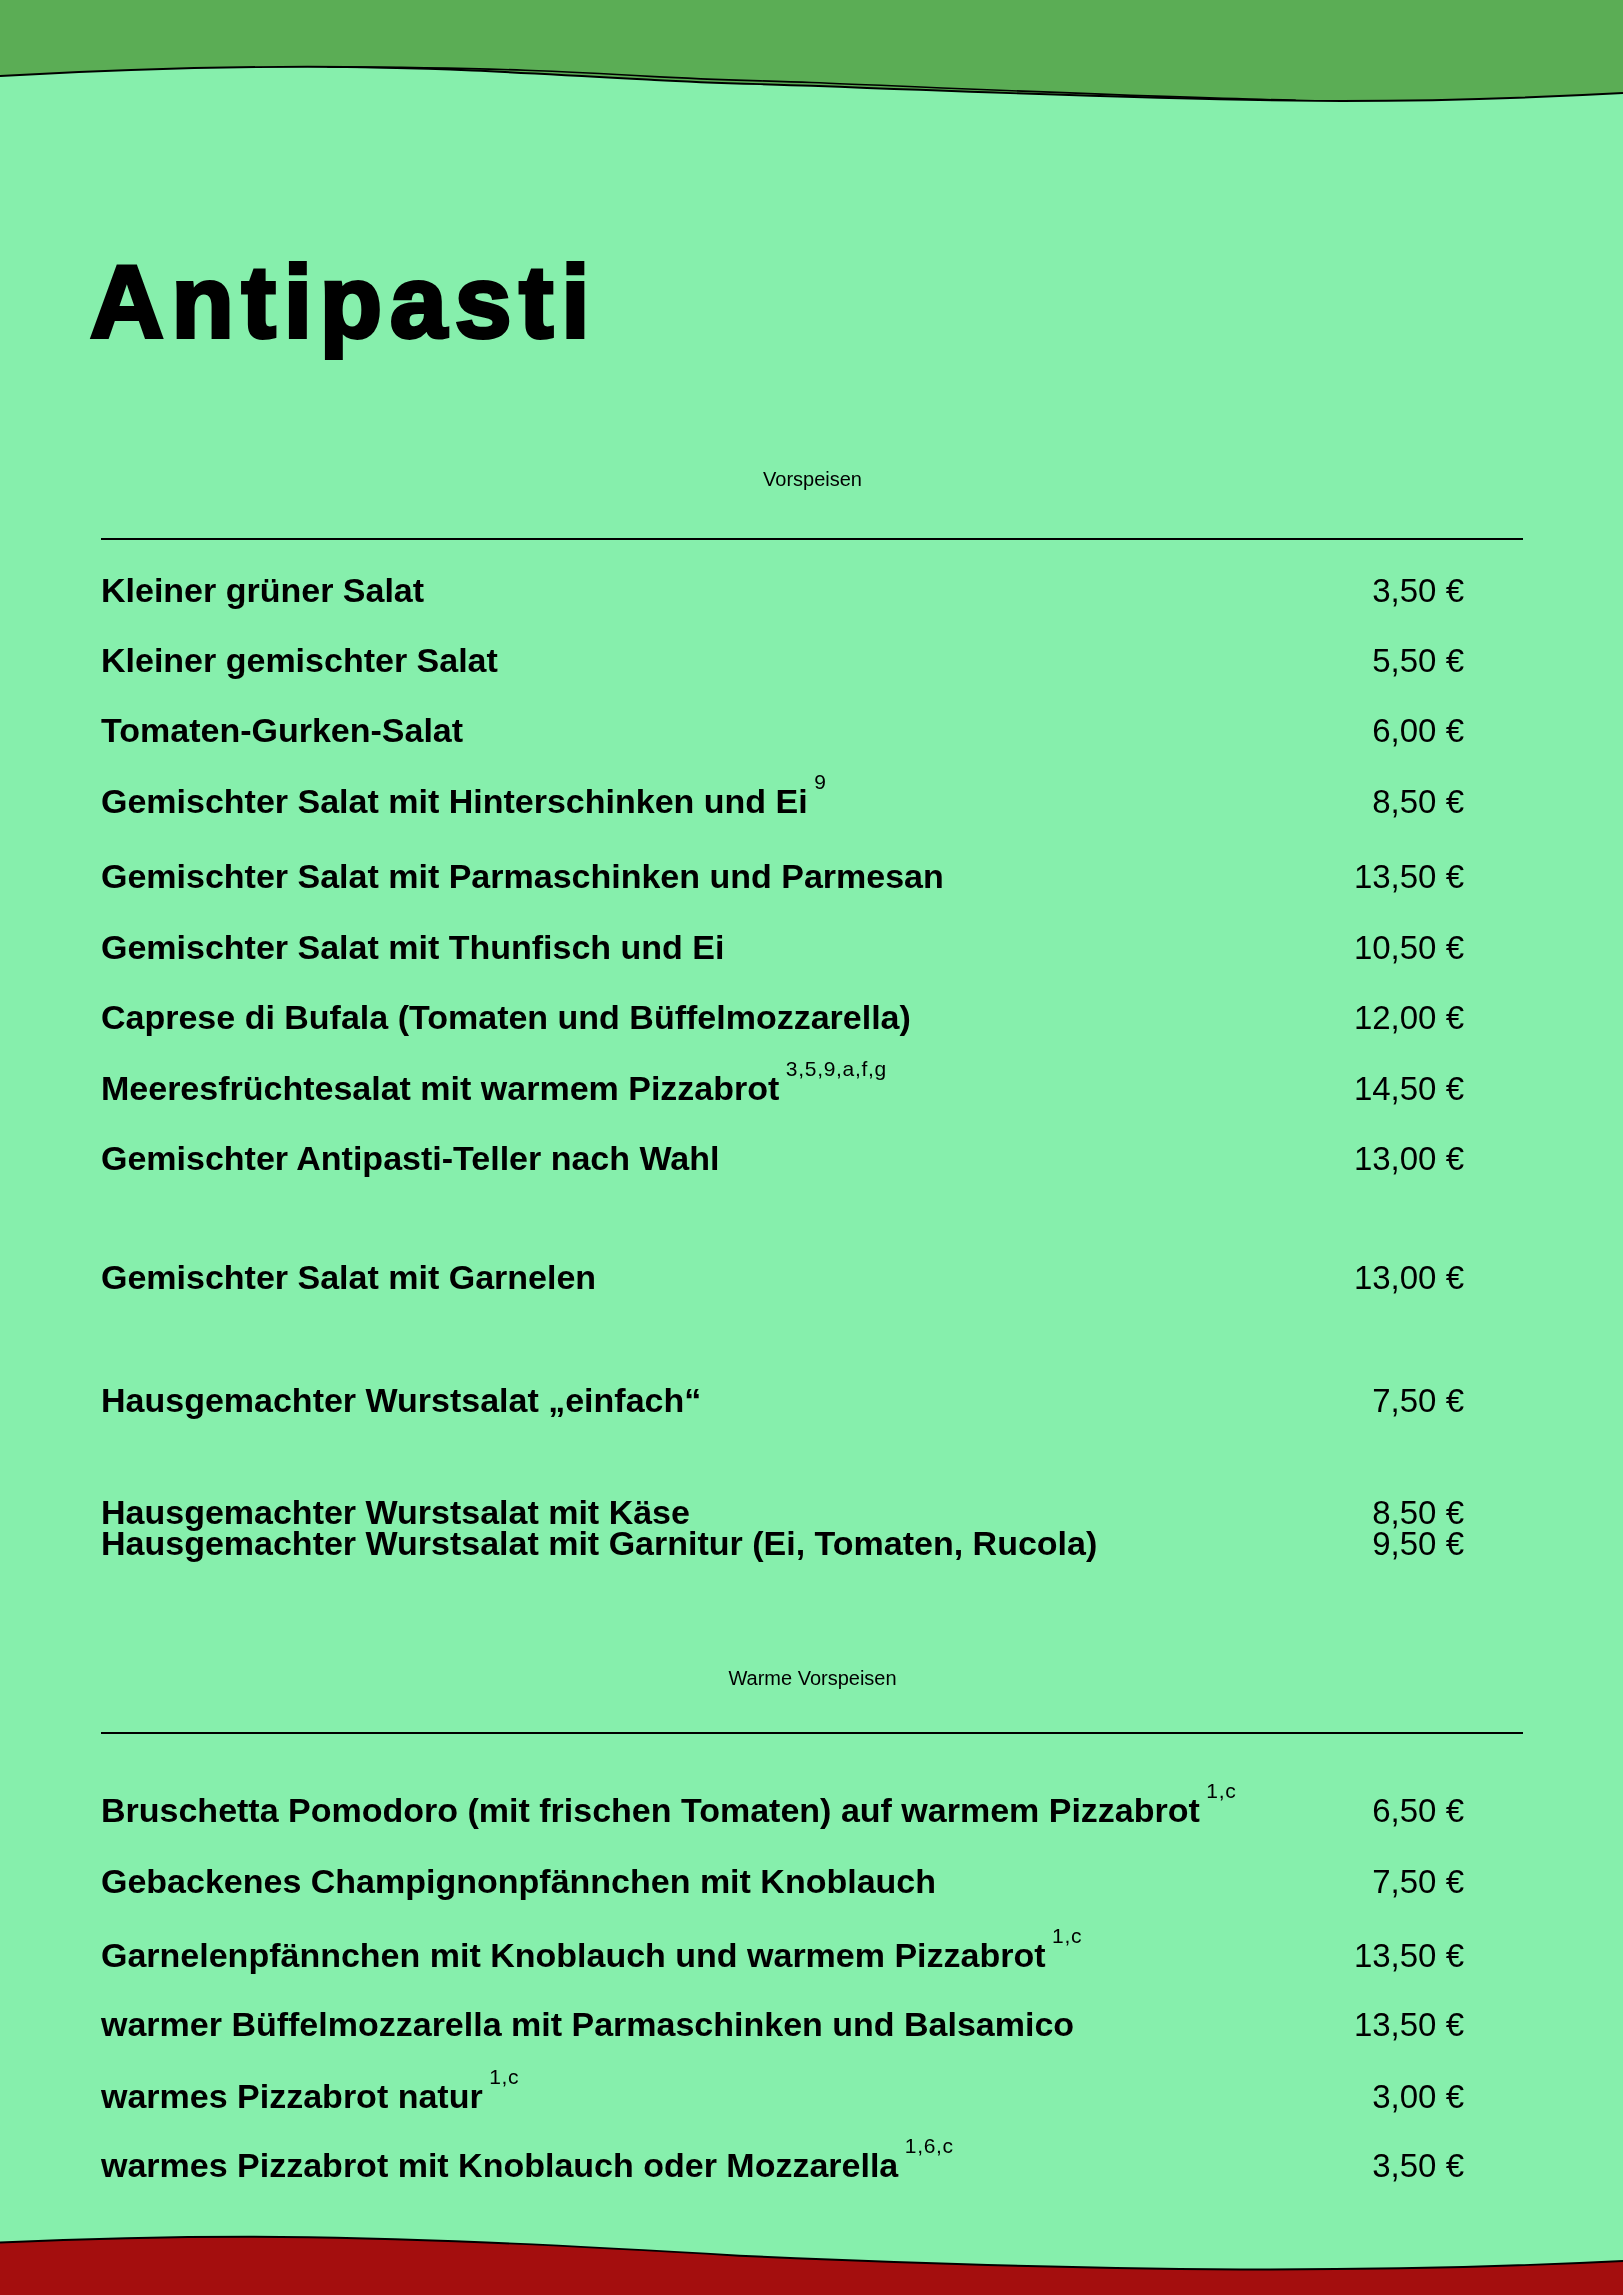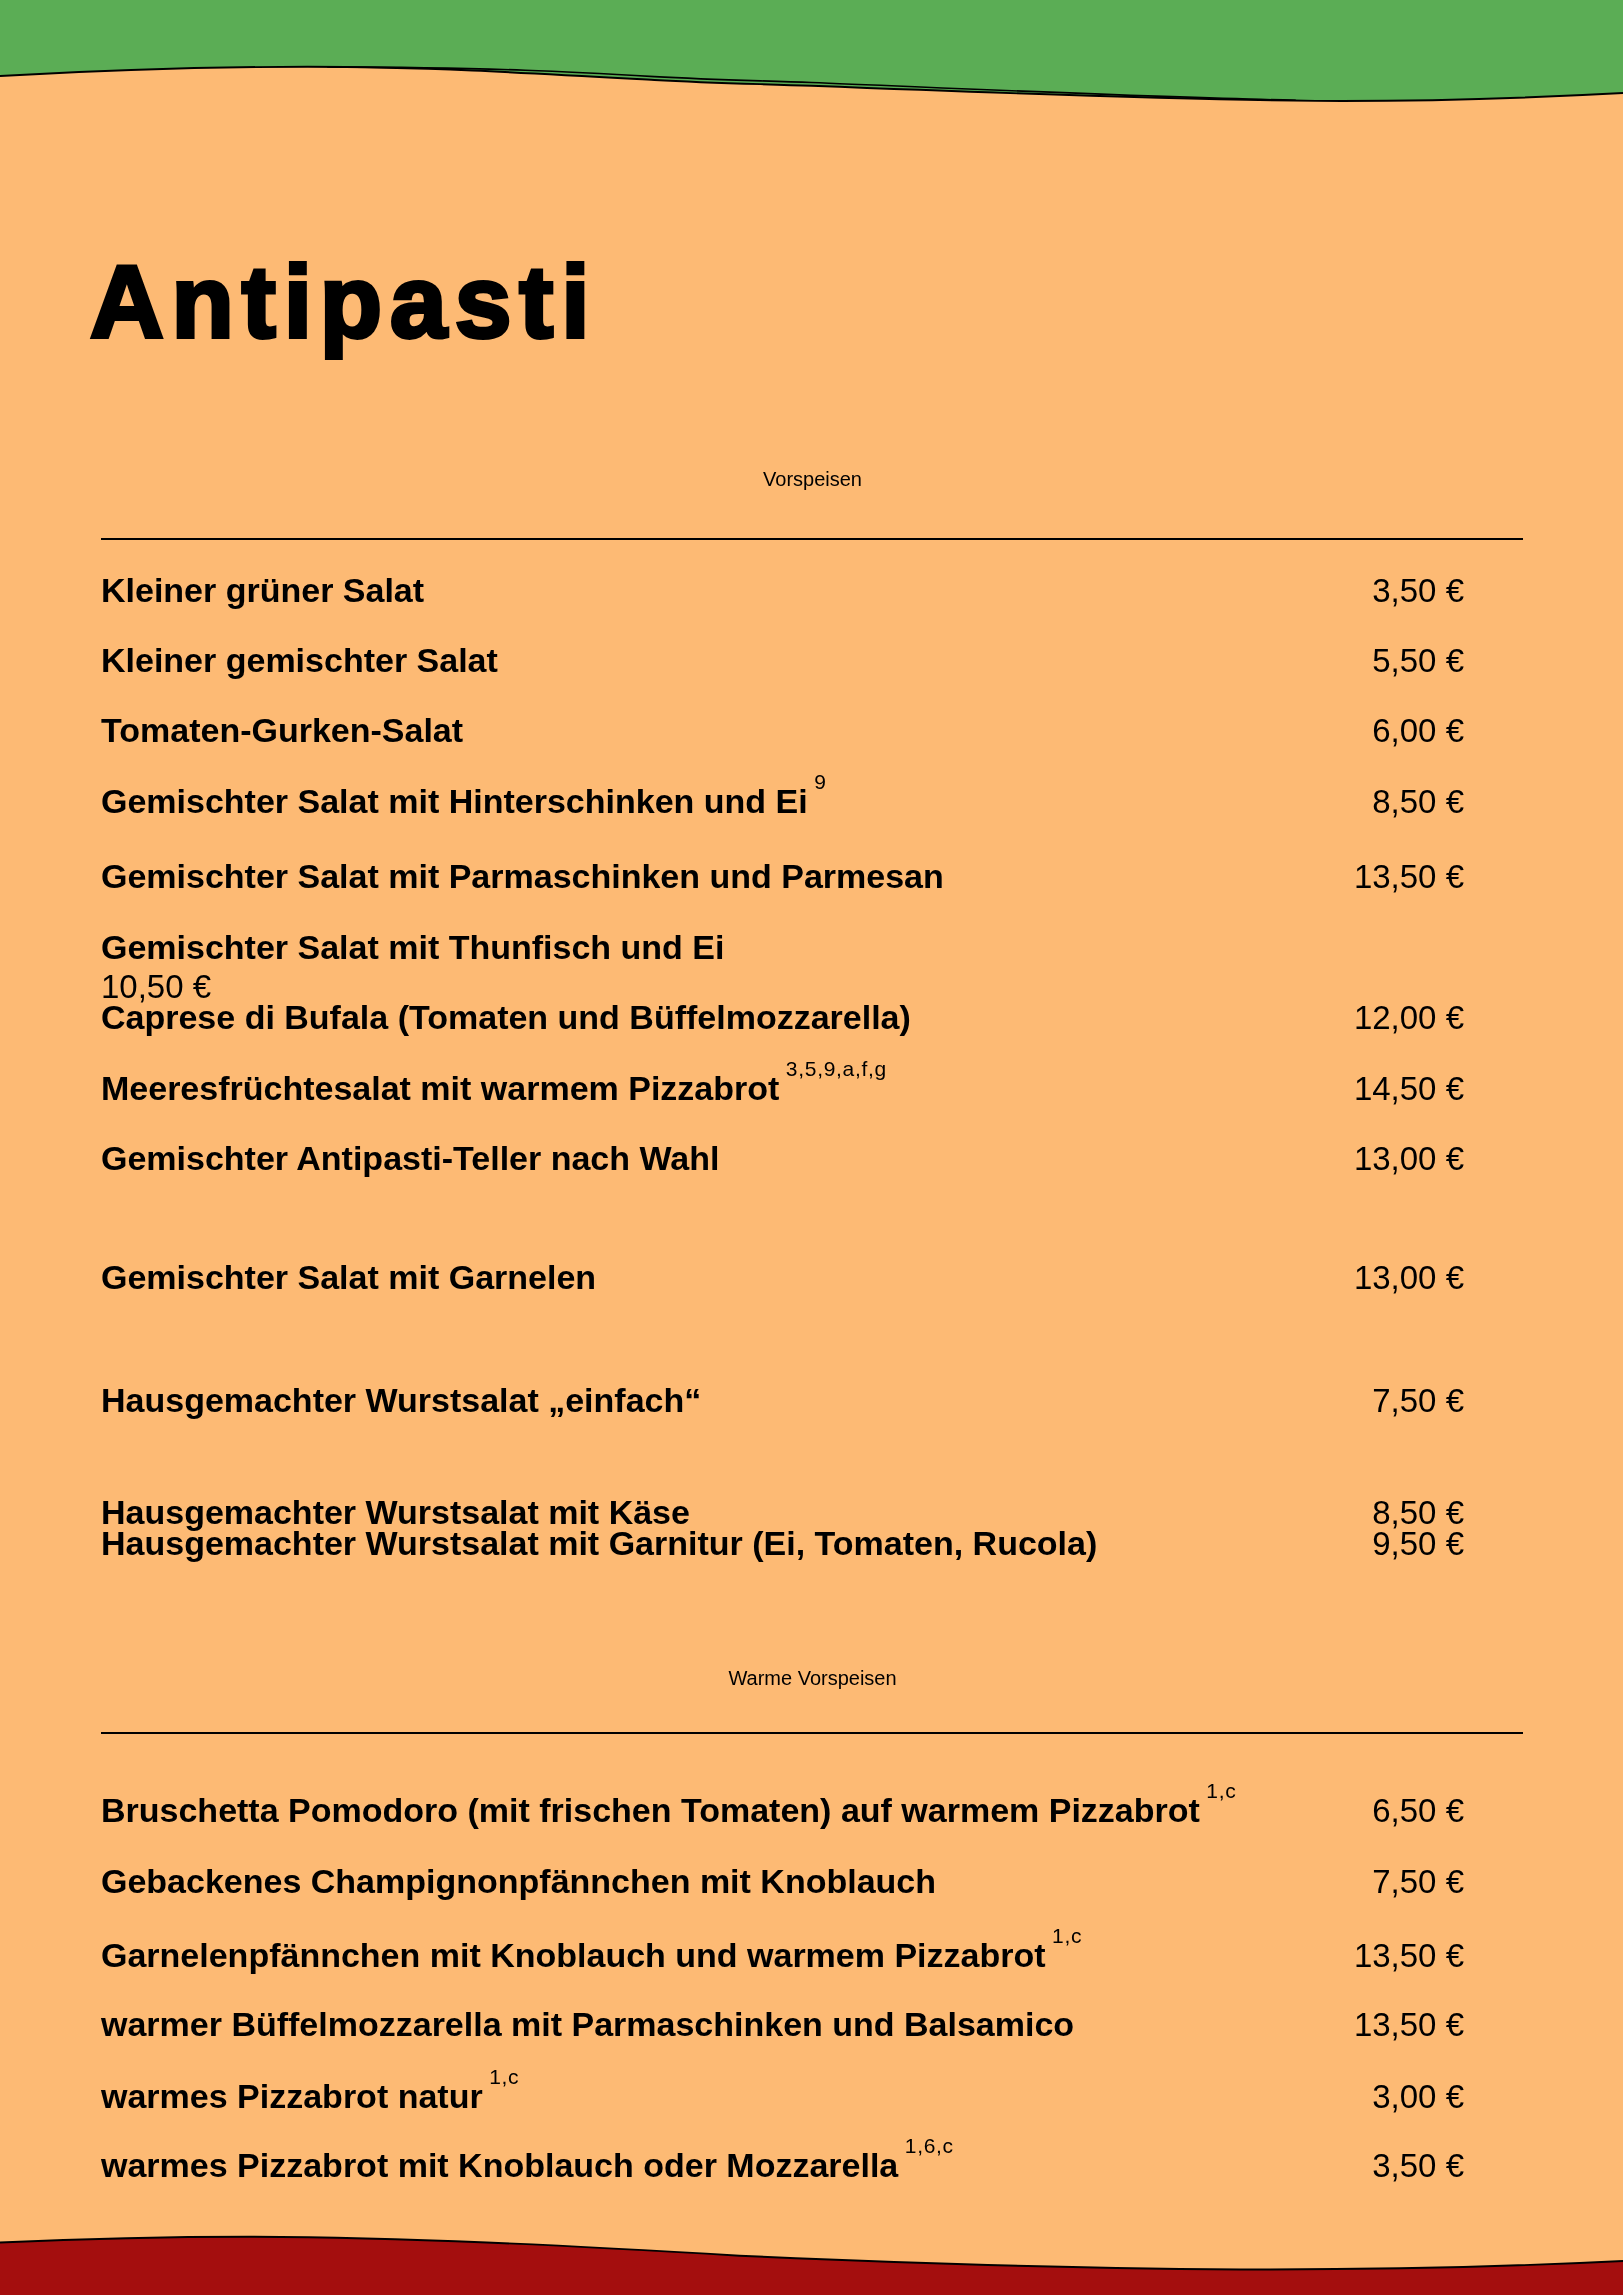--- a/index.html
+++ b/index.html
@@ -1,20 +1,20 @@
 <!DOCTYPE html>
 <html style="font-size:10.5px"><head>
 <meta charset="utf-8">
 <style>
   html,body{margin:0;padding:0;background:#ffffff;}
   body{
     width:1623px;height:2295px;position:relative;overflow:hidden;
     font-family:"Liberation Sans","DejaVu Sans",sans-serif;color:#000;
   }
-  .page{position:absolute;inset:0;background:#fdba74;}
+  .page{position:absolute;inset:0;background:#86efac;}
   .wave{position:absolute;left:0;width:1623px;display:block;}
   #top-wave{top:0;height:131px;}
   #bottom-wave{bottom:0;height:118px;}
   .title{
     position:absolute;left:90px;top:251px;
     font-size:102px;font-weight:bold;line-height:1;
     letter-spacing:7.9px;-webkit-text-stroke:3.9px #000;
     white-space:nowrap;
   }
   .section-heading{
@@ -95,21 +95,21 @@
         <span class="price">6,00 €</span>
       </div>
       <div class="row" style="top: 782px;">
         <span class="iname"><span>Gemischter Salat mit Hinterschinken und Ei</span><sup>9</sup></span>
         <span class="price">8,50 €</span>
       </div>
       <div class="row" style="top: 857px;">
         <span class="iname"><span>Gemischter Salat mit Parmaschinken und Parmesan</span></span>
         <span class="price">13,50 €</span>
       </div>
-      <div class="row" style="top: 928px; flex-direction: column;">
+      <div class="row" style="top: 928px;">
         <span class="iname"><span>Gemischter Salat mit Thunfisch und Ei</span></span>
         <span class="price">10,50 €</span>
       </div>
       <div class="row" style="top: 998px;">
         <span class="iname"><span>Caprese di Bufala (Tomaten und Büffelmozzarella)</span></span>
         <span class="price">12,00 €</span>
       </div>
       <div class="row" style="top: 1069px;">
         <span class="iname"><span>Meeresfrüchtesalat mit warmem Pizzabrot</span><sup>3,5,9,a,f,g</sup></span>
         <span class="price">14,50 €</span>

